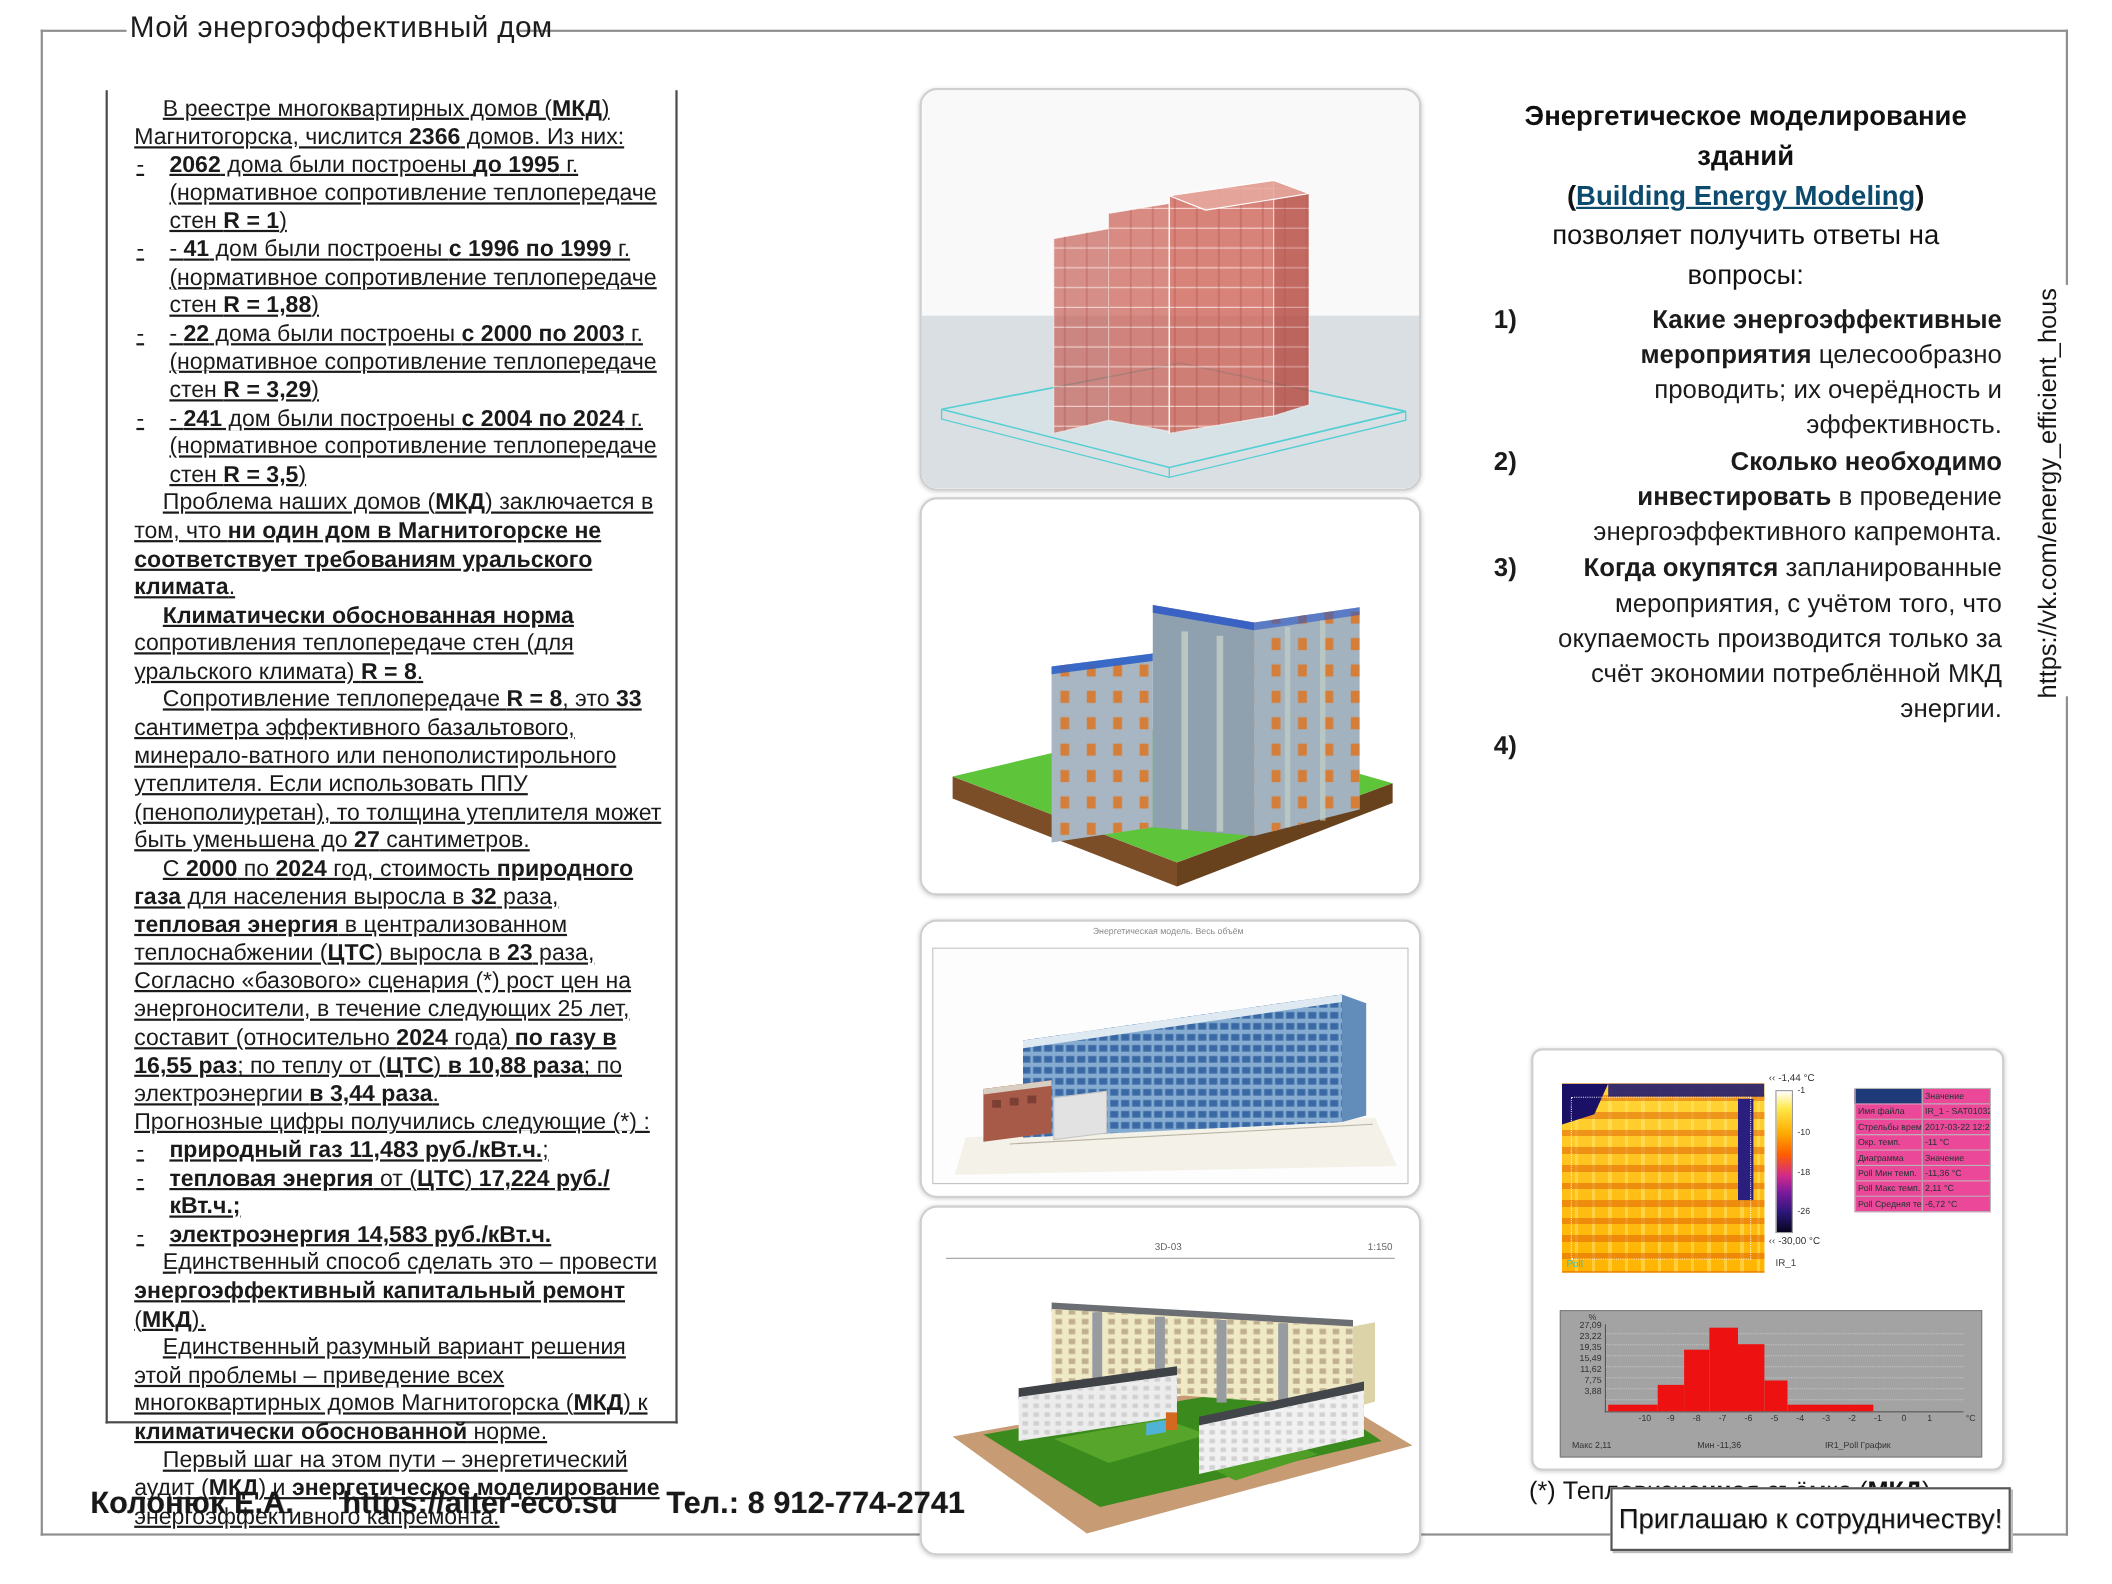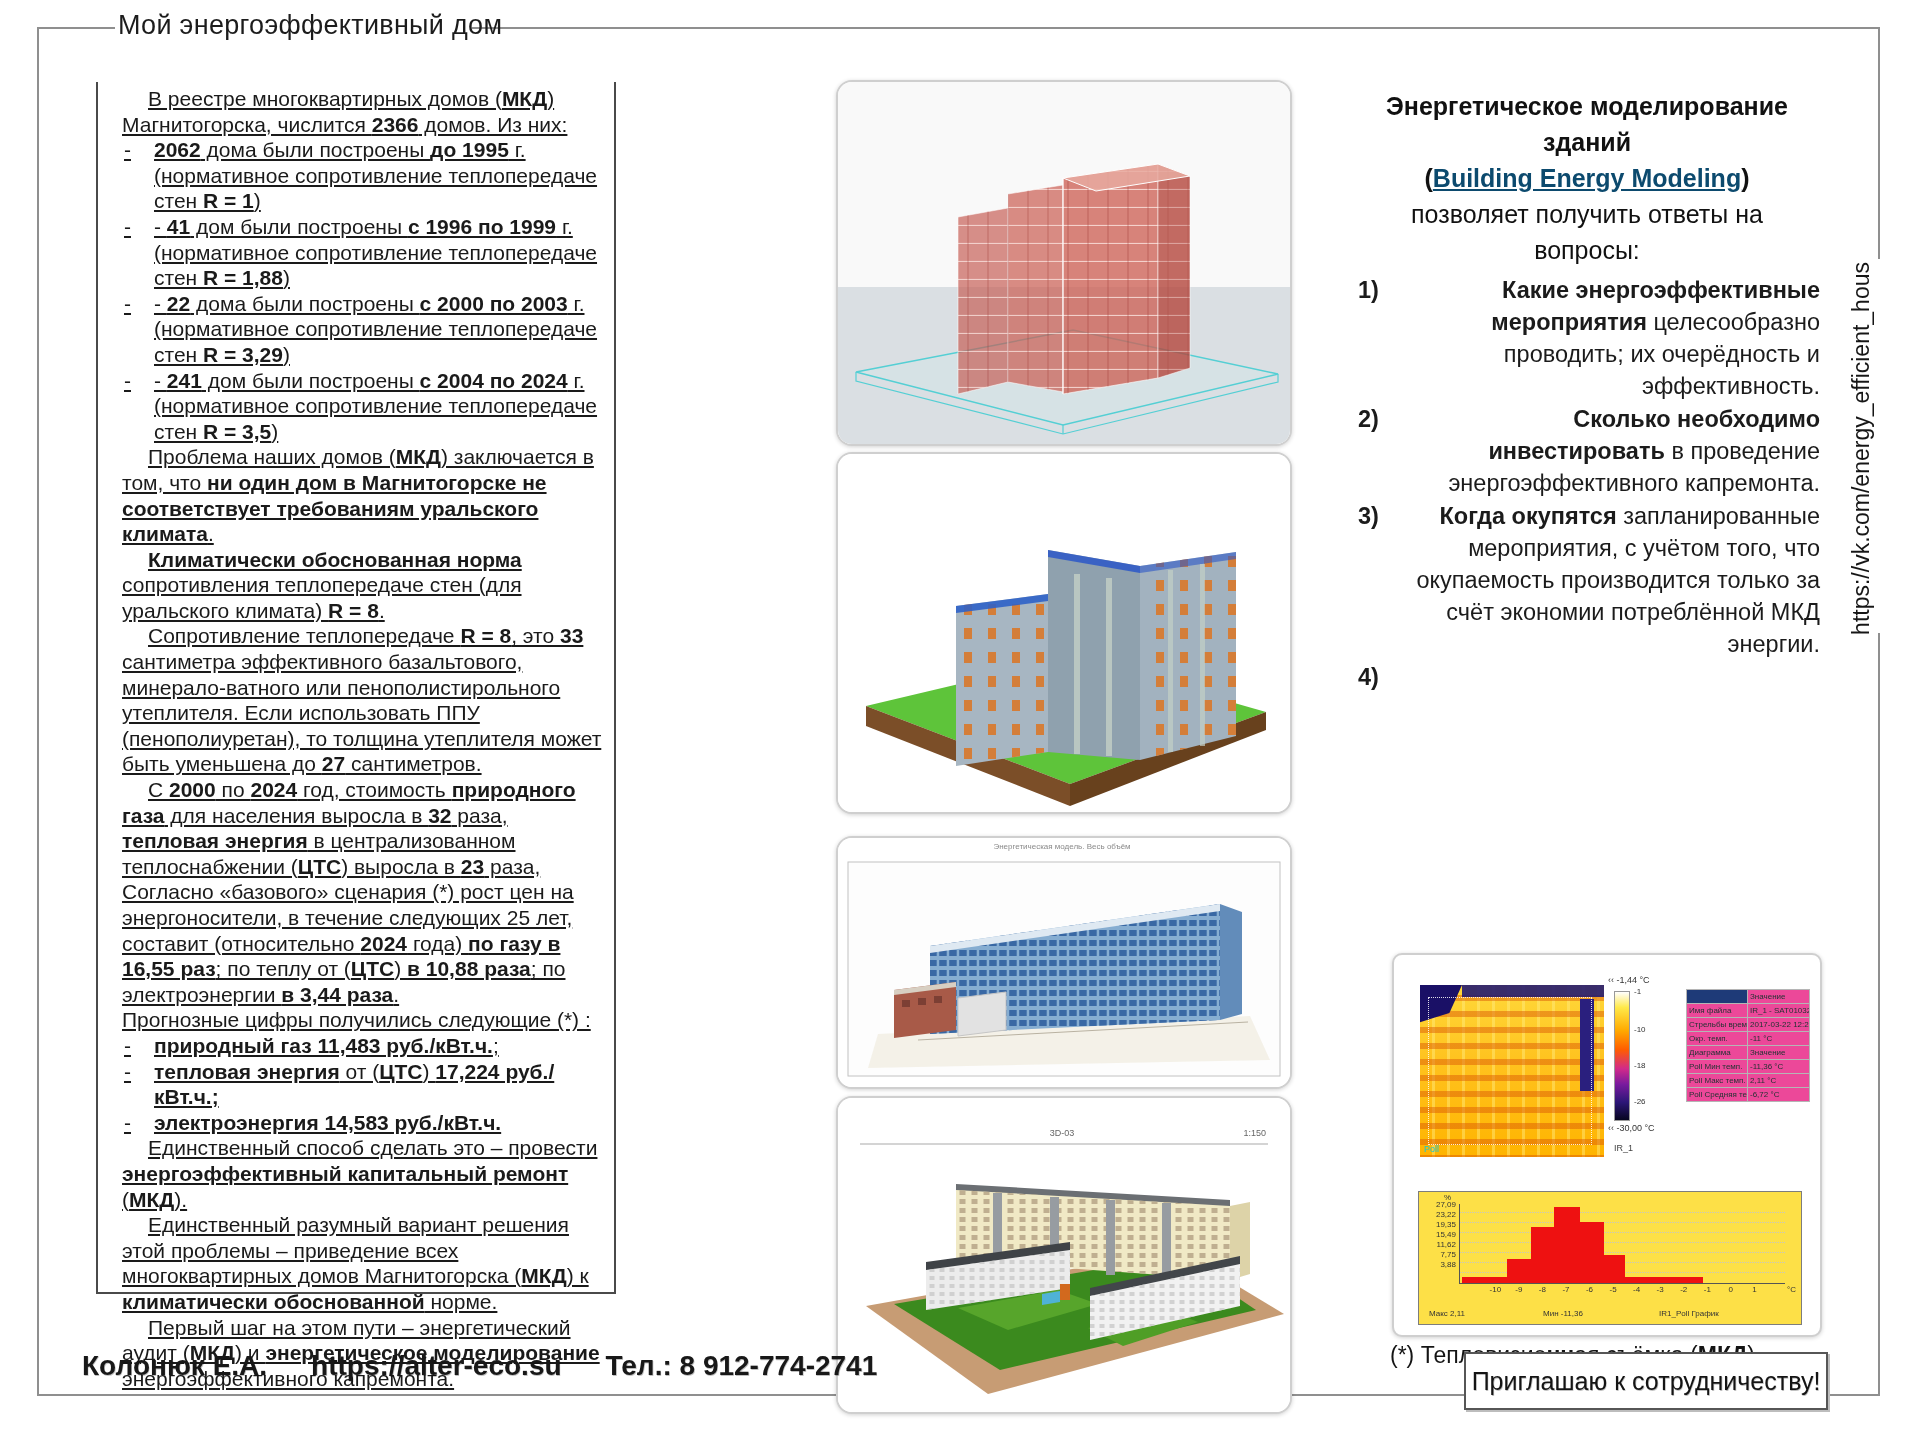--- a/index.html
+++ b/index.html
@@ -62,21 +62,21 @@
     background:linear-gradient(180deg,#ffffff 0%,#ffe94a 12%,#ffaa00 30%,#ff5d00 45%,#d12a8a 60%,#7a1a9e 72%,#2c1678 86%,#07051f 100%);}
   .stick{position:absolute;left:26px;white-space:nowrap;}
   #scale-bottom{position:absolute;left:0;top:148px;font-size:9px;white-space:nowrap;}
   #scale-name{position:absolute;left:6px;top:168px;font-size:9px;color:#444;}
   #ttable{position:absolute;left:292px;top:34px;width:124px;border-top:1px solid #b5b5b5;}
   .trow{display:flex;height:13px;border-bottom:1px solid #b5b5b5;border-right:1px solid #b5b5b5;background:#ec4899;}
   .tcell{font-size:8px;line-height:13px;padding:0 2px;overflow:hidden;white-space:nowrap;border-left:1px solid #b5b5b5;color:#233;}
   .tcell.c0{width:56px;flex:none;}
   .tcell.c1{flex:1;}
   .trow.h0 .tcell.c0{background:#1e3a78;}
-  #histo-box{position:absolute;left:24px;top:236px;width:382px;height:132px;border:1px solid #7d7d7d;background:#fde047;}
+  #histo-box{position:absolute;left:24px;top:236px;width:382px;height:132px;border:1px solid #7d7d7d;background:#a3a3a3;}
   #histo-plot{position:absolute;left:40px;top:12px;right:16px;bottom:40px;border-left:1px solid #555;border-bottom:1px solid #555;}
   .hgrid{position:absolute;left:0;right:0;height:0;border-top:1px dotted #c4c4c4;}
   .hylab{position:absolute;left:-37px;width:33px;text-align:right;font-size:8px;color:#333;transform:translateY(-4px);}
   .hbar{position:absolute;bottom:0;background:#ee1111;}
   .hxlab{position:absolute;top:100%;transform:translate(-50%,2px);font-size:8px;color:#333;}
   .hperc{position:absolute;left:-16px;top:-11px;font-size:8px;color:#333;}
   #histo-footer{position:absolute;left:0;right:0;bottom:3px;height:12px;font-size:8px;color:#333;}
   #histo-footer span{position:absolute;white-space:nowrap;}
   #hf0{left:10px;} #hf1{left:124px;} #hf2{left:240px;}
 

